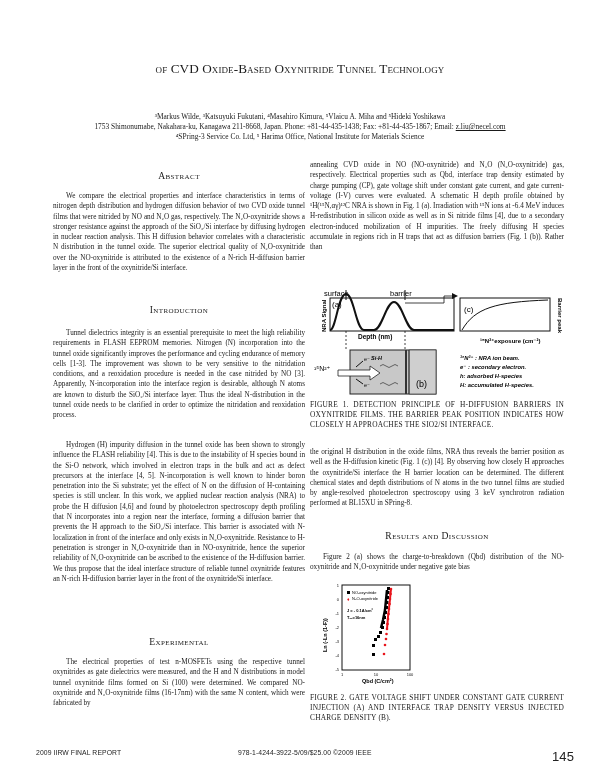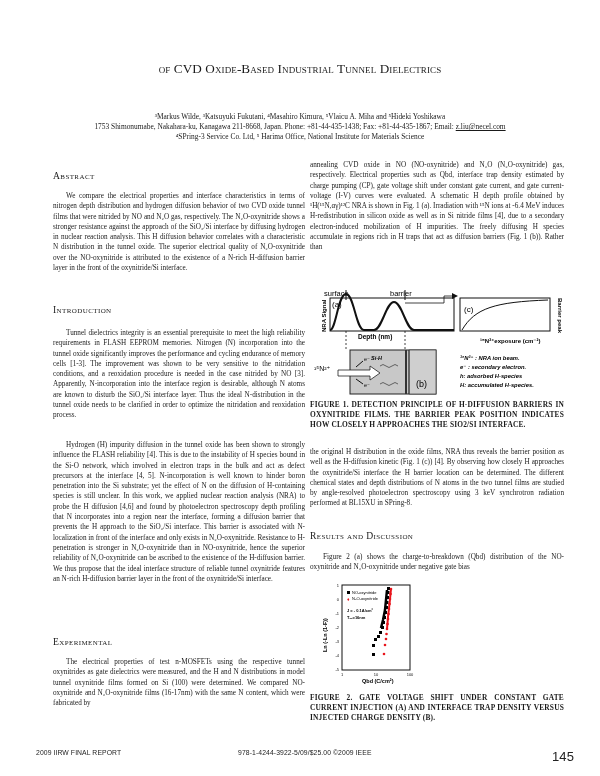--- a/index.html
+++ b/index.html
@@ -4,35 +4,35 @@
 <style>
   html, body { margin: 0; padding: 0; background: #ffffff; }
   body { width: 600px; height: 776px; position: relative; overflow: hidden;
          font-family: "Liberation Serif", "DejaVu Serif", serif; color: #1a1a1a; }
   .title { position: absolute; left: 0; width: 600px; top: 59px; text-align: center;
            font-size: 13.2px; line-height: 20px; letter-spacing: 0.1px; }
   .title .sc { font-variant: small-caps; }
   .authors { position: absolute; left: 0; width: 600px; top: 112px; text-align: center;
              font-size: 7.4px; line-height: 10.2px; }
   .authors a { color: #1a1a1a; text-decoration: underline; }
-  .sec-head { position: absolute; text-align: left; font-size: 9.6px; font-variant: small-caps;
+  .sec-head { position: absolute; text-align: center; font-size: 9.6px; font-variant: small-caps;
               letter-spacing: 0.4px; }
   .para { position: absolute; text-indent: 13px; text-align: justify; font-size: 7.2px; line-height: 10.3px; margin: 0; }
   .noindent { text-indent: 0; }
   .caption { position: absolute; font-size: 7.4px; line-height: 10.2px; text-transform: uppercase;
-             text-align: justify; letter-spacing: 0.2px; font-weight: bold; }
+             text-align: justify; letter-spacing: 0.2px; }
   .footer { position: absolute; top: 749px; font-family: "Liberation Sans", "DejaVu Sans", sans-serif;
             font-size: 6.8px; color: #222; letter-spacing: 0.1px; }
   svg text { font-family: "Liberation Sans", "DejaVu Sans", sans-serif; }
 </style>
 </head>
 <body>
 
 <div class="title">
-  <div class="sc">of CVD Oxide-Based Industrial Tunnel Dielectrics</div>
+  <div class="sc">of CVD Oxide-Based Oxynitride Tunnel Technology</div>
 </div>
 
 <div class="authors">
   <div>³Markus Wilde, ³Katsuyuki Fukutani, ⁴Masahiro Kimura, ⁵Vlaicu A. Miha and ⁵Hideki Yoshikawa</div>
   <div><span>1753 Shimonumabe, Nakahara-ku, Kanagawa 211-8668, Japan. Phone: +81-44-435-1438; Fax: +81-44-435-1867; Email: </span><a>z.liu@necel.com</a></div>
   <div>⁴SPring-3 Service Co. Ltd, ⁵ Harima Office, National Institute for Materials Science</div>
 </div>
 
 <div class="sec-head" style="left:53px;width:252px;top:170px;">Abstract</div>
 <p class="para" style="left:53px;width:252px;top:191px;">We compare the electrical properties and interface characteristics in terms of nitrogen depth distribution and hydrogen diffusion behavior of two CVD oxide tunnel films that were nitrided by NO and N₂O gas, respectively. The N₂O-oxynitride shows a stronger resistance against the approach of the SiO₂/Si interface by diffusing hydrogen in nuclear reaction analysis. This H diffusion behavior correlates with a characteristic N distribution in the tunnel oxide. The superior electrical quality of N₂O-oxynitride over the NO-oxynitride is attributed to the existence of a N-rich H-diffusion barrier layer in the front of the oxynitride/Si interface.</p>

